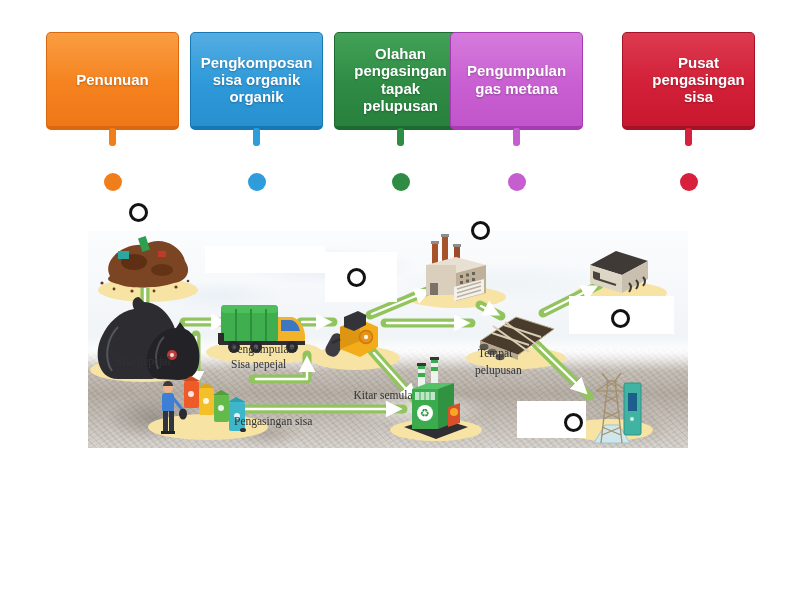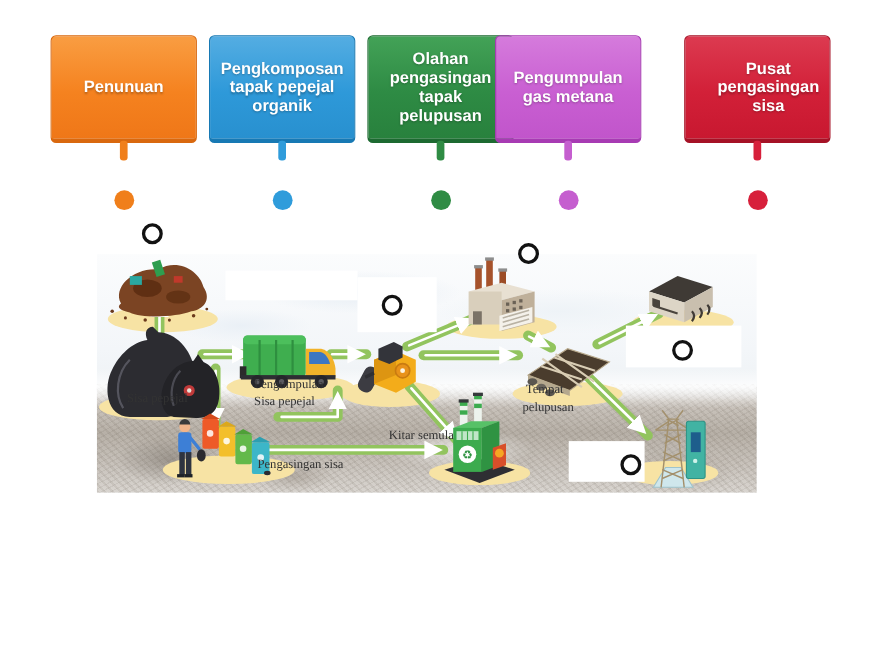--- a/index.html
+++ b/index.html
@@ -52,21 +52,21 @@
 </style>
 </head>
 <body>
 
 <div class="card-wrap c0" style="left:46px">
   <div class="card">Penunuan</div>
   <div class="stem"></div>
   <div class="dot"></div>
 </div>
 <div class="card-wrap c1" style="left:190px">
-  <div class="card">Pengkomposan tapak pepejal organik</div>
+  <div class="card">Pengkomposan sisa organik organik</div>
   <div class="stem"></div>
   <div class="dot"></div>
 </div>
 <div class="card-wrap c2" style="left:334px">
   <div class="card">Olahan pengasingan tapak pelupusan</div>
   <div class="stem"></div>
   <div class="dot"></div>
 </div>
 <div class="card-wrap c3" style="left:450px">
   <div class="card">Pengumpulan gas metana</div>

